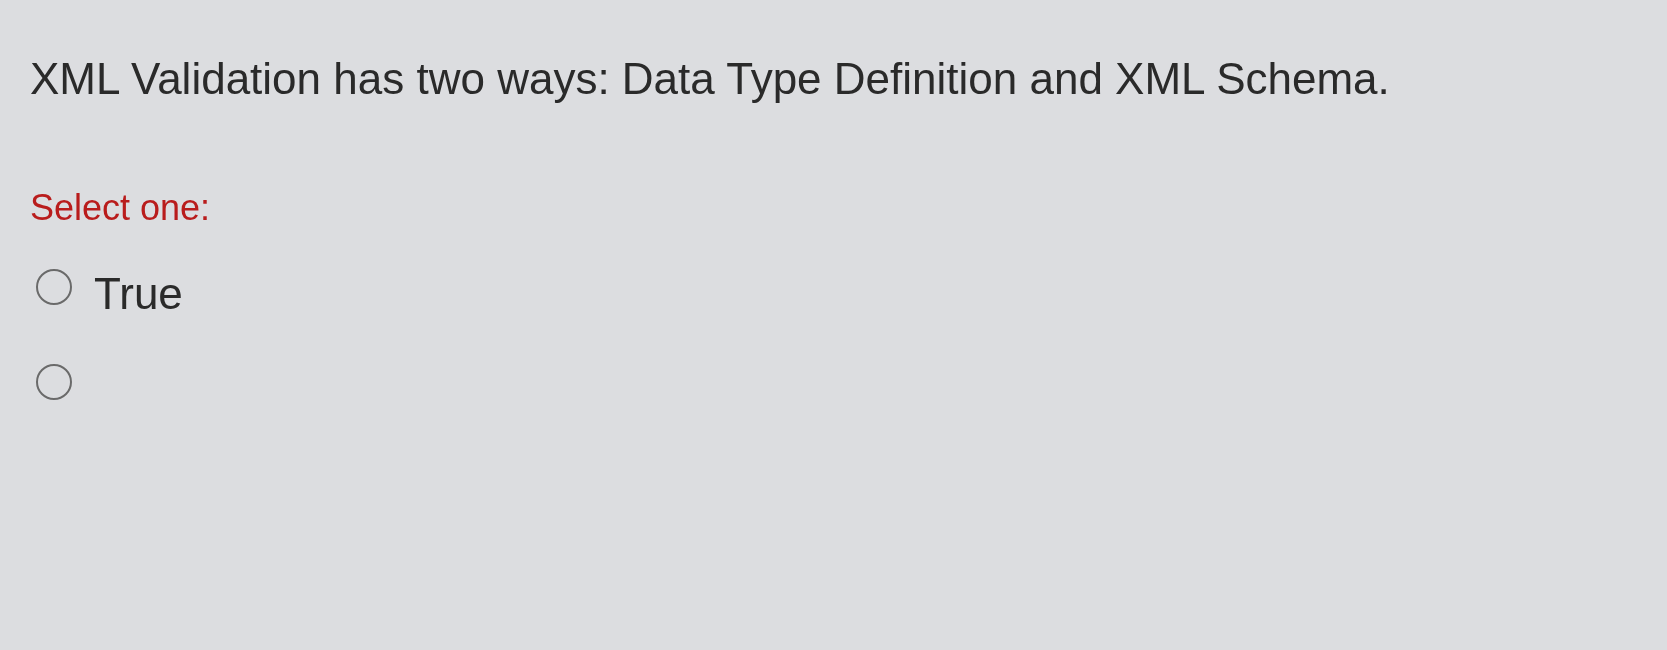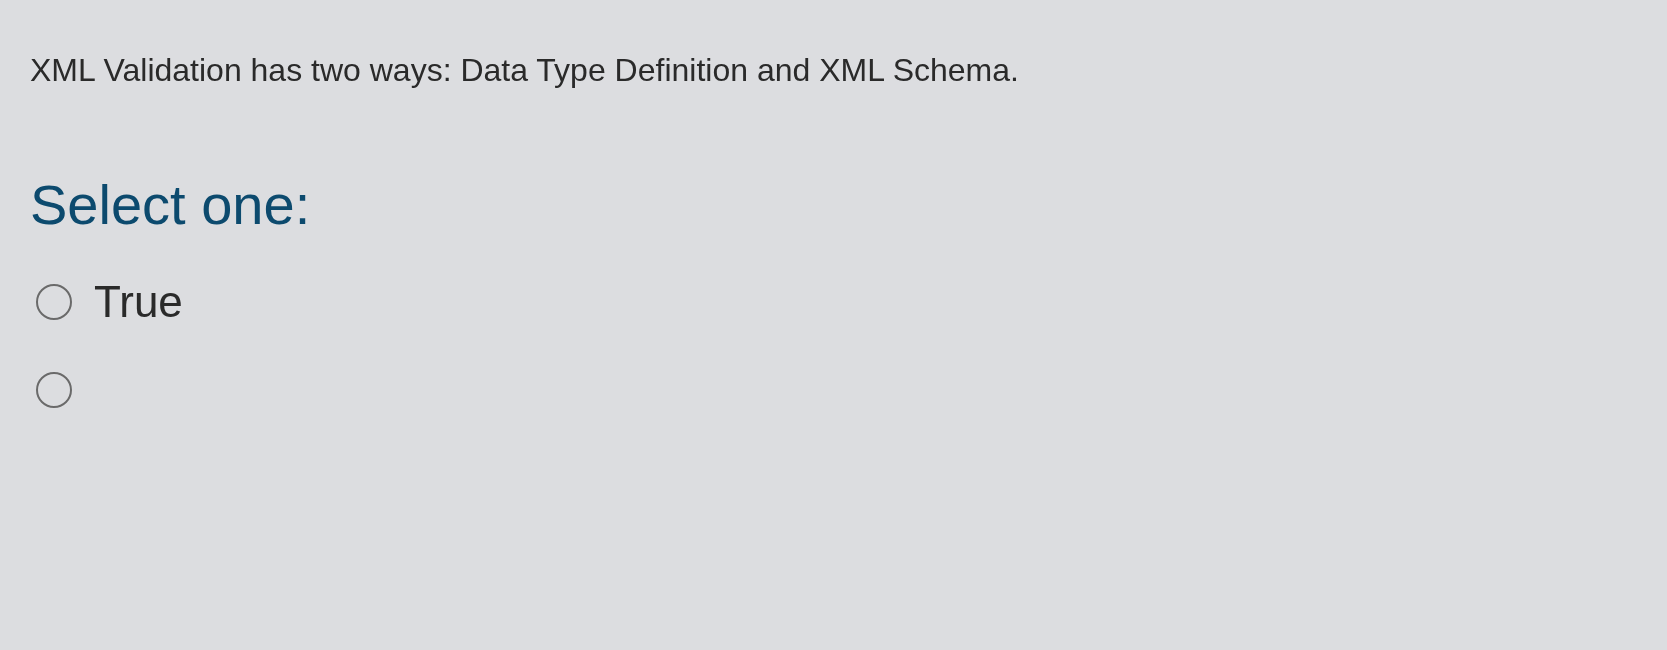--- a/index.html
+++ b/index.html
@@ -9,35 +9,34 @@
     }
     body {
       width: 1667px;
       height: 650px;
       background: #dcdde0;
       font-family: "Segoe UI", Arial, sans-serif;
       padding: 50px 30px;
       color: #2a2a2a;
     }
     .question-text {
-      font-size: 32px;
+      font-size: 44px;
       font-weight: 400;
       line-height: 1.3;
       margin-bottom: 80px;
       color: #2a2a2a;
     }
     .prompt-text {
-      font-size: 56px;
+      font-size: 36px;
       font-weight: 400;
       margin-bottom: 40px;
-      color: #0c4a6e;
+      color: #b91c1c;
     }
     .option-row {
       display: flex;
-      align-items: center;
       margin-bottom: 45px;
       padding-left: 6px;
     }
     .radio-circle {
       width: 36px;
       height: 36px;
       border: 2px solid #6a6a6a;
       border-radius: 50%;
       background: transparent;
       margin-right: 22px;

